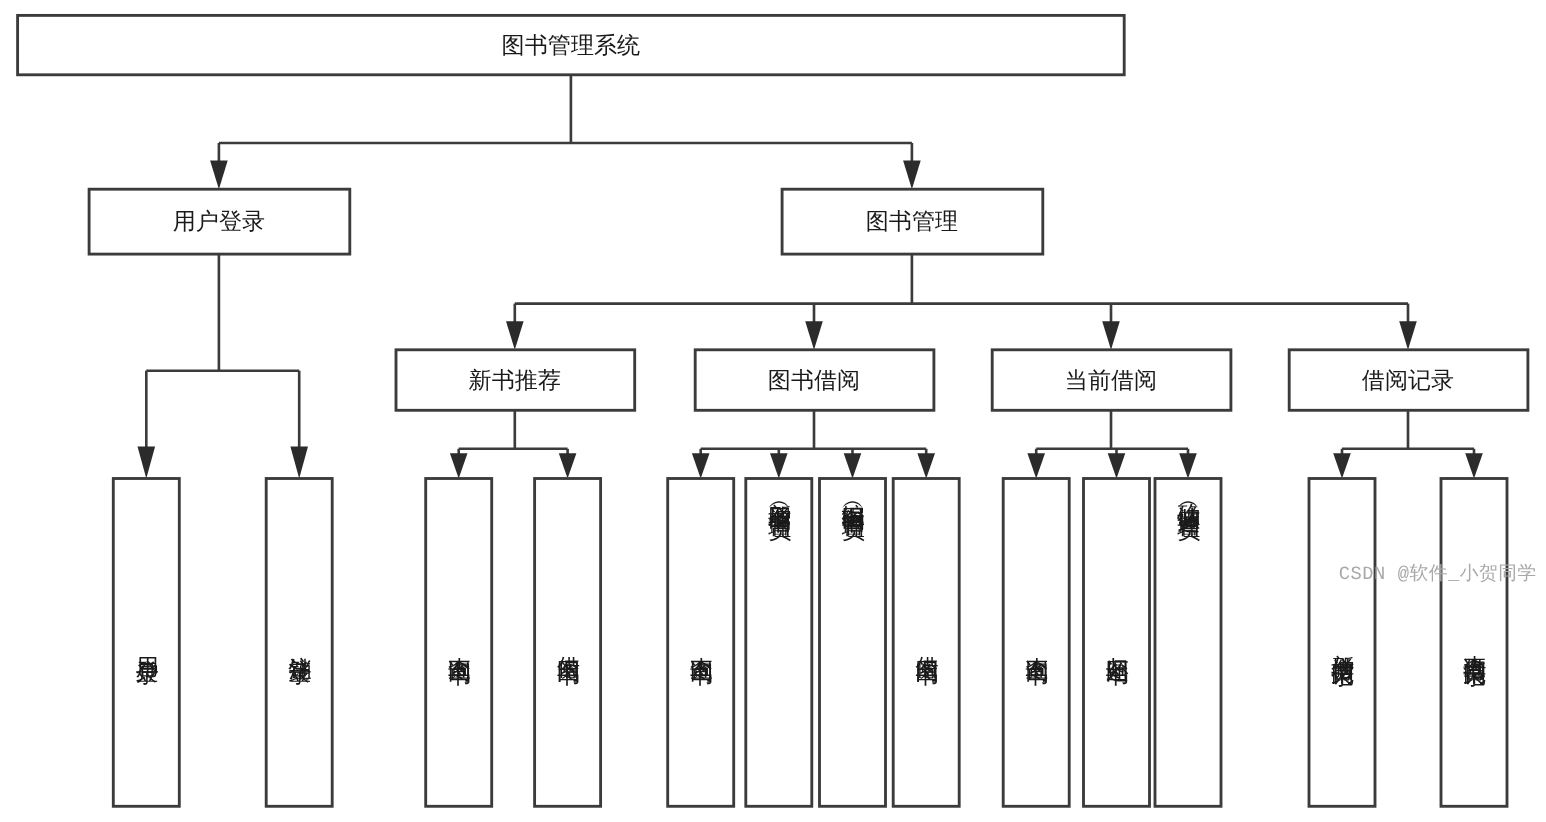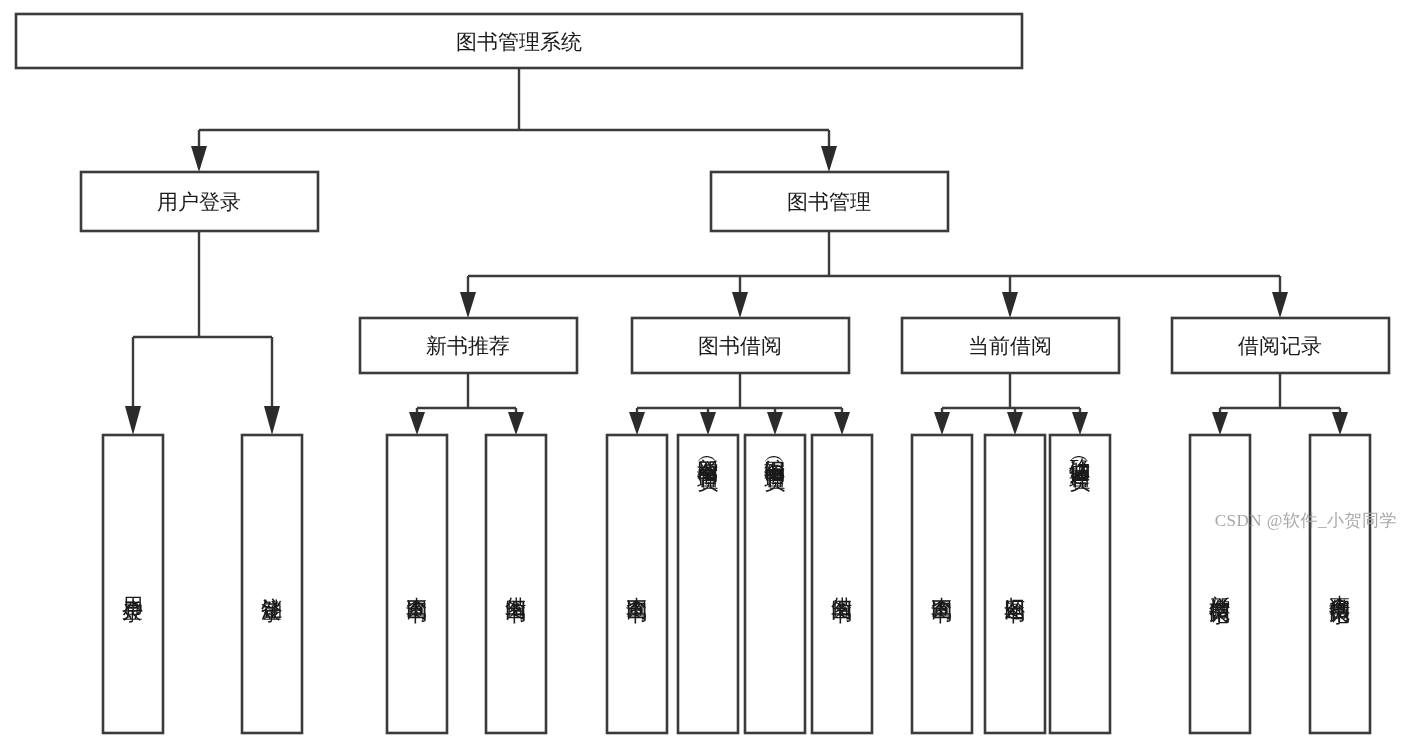--- a/index.html
+++ b/index.html
@@ -68,21 +68,21 @@
   .vbox-wrap {
     position: absolute;
     display: flex;
     align-items: center;
     justify-content: center;
   }
   #watermark {
     position: absolute;
     right: 8px;
     bottom: 6px;
-    font-family: Liberation Serif, serif;
+    font-family: Liberation Mono, monospace;
     font-size: 17px;
     color: #a8a8a8;
     white-space: nowrap;
     letter-spacing: 0.5px;
   }
 </style>
 </head>
 <body>
 
 <div id="diagram-root">

